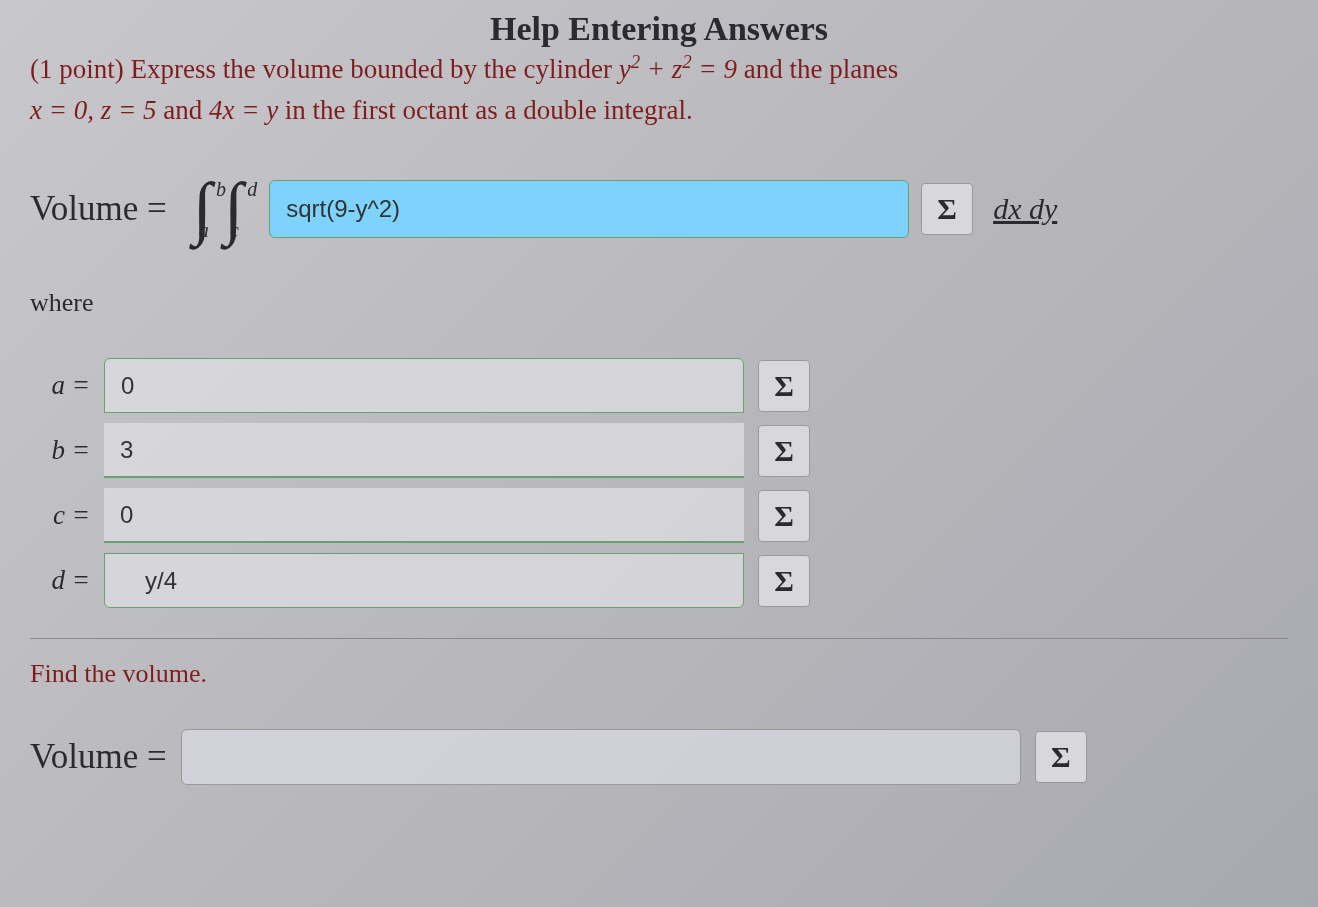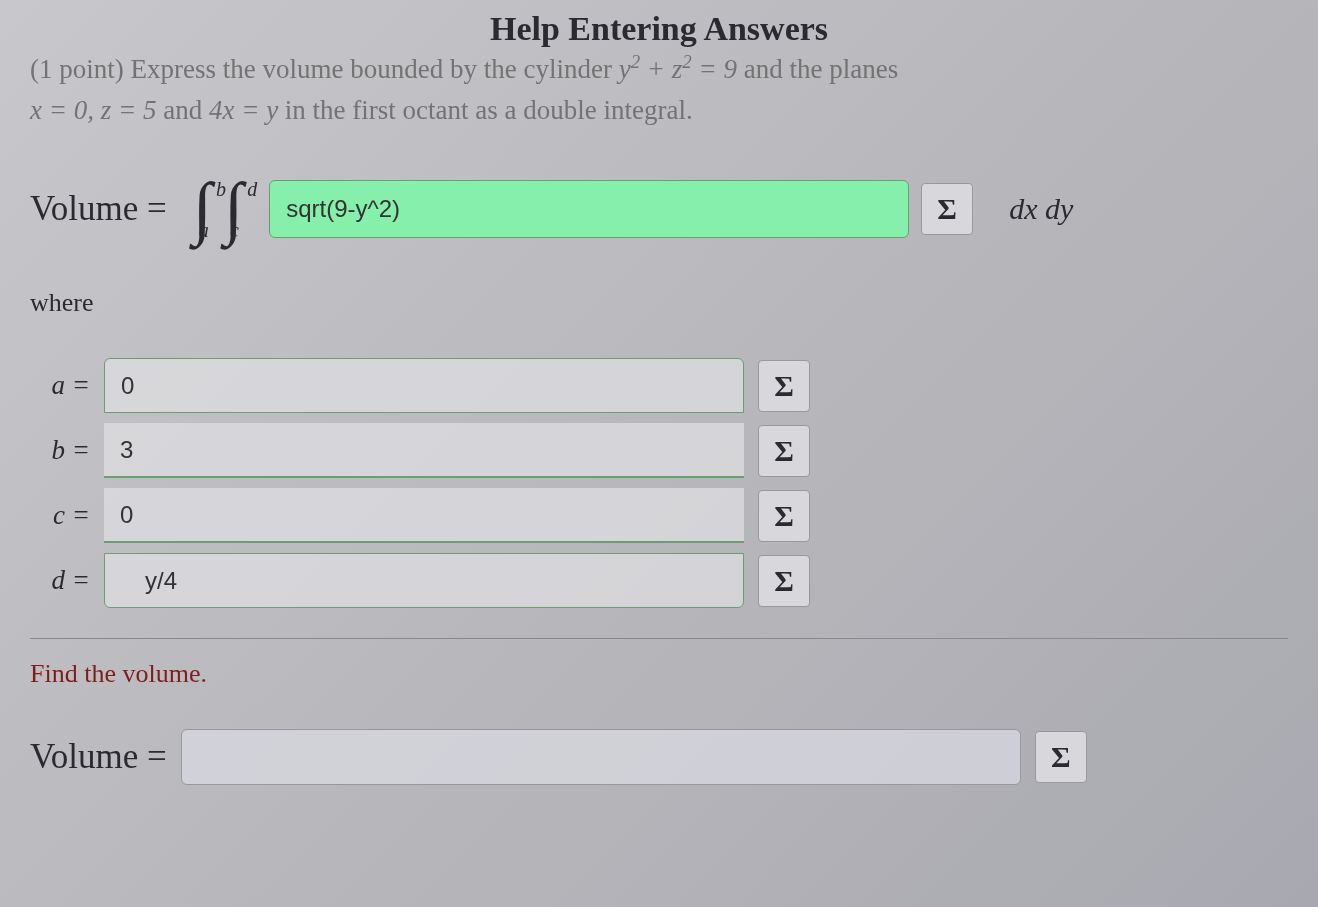--- a/index.html
+++ b/index.html
@@ -20,21 +20,21 @@
     .header-title {
       font-size: 34px;
       font-weight: bold;
       color: #2a2a30;
       margin-bottom: 0;
       text-align: center;
     }
     
     .problem-text {
       font-size: 27px;
-      color: #737373;
+      color: #7f1d1d;
       line-height: 1.5;
       margin-bottom: 50px;
     }
     
     .math-expr {
       font-style: italic;
       font-family: "Times New Roman", serif;
     }
     
     .sup {
@@ -89,21 +89,21 @@
       left: 6px;
       font-size: 20px;
       font-style: italic;
       color: #2a2a30;
     }
     
     .input-main {
       flex: 1;
       max-width: 640px;
       height: 58px;
-      background: #86efac;
+      background: #7dd3fc;
       border: 1px solid #6aa070;
       border-radius: 6px;
       padding: 0 16px;
       font-size: 24px;
       font-family: Arial, sans-serif;
       color: #333;
       outline: none;
     }
     
     .sigma-btn {
@@ -119,21 +119,22 @@
       font-weight: bold;
       color: #2a2a30;
       cursor: pointer;
       font-family: "Times New Roman", serif;
     }
     
     .dxdy {
       font-size: 30px;
       font-style: italic;
       color: #2a2a30;
-      margin-left: 24px;
+      margin-left: 8px;
+      text-decoration: underline;
     }
     
     .where-text {
       font-size: 26px;
       color: #2a2a30;
       margin-bottom: 40px;
     }
     
     .bounds-row {
       display: flex;

